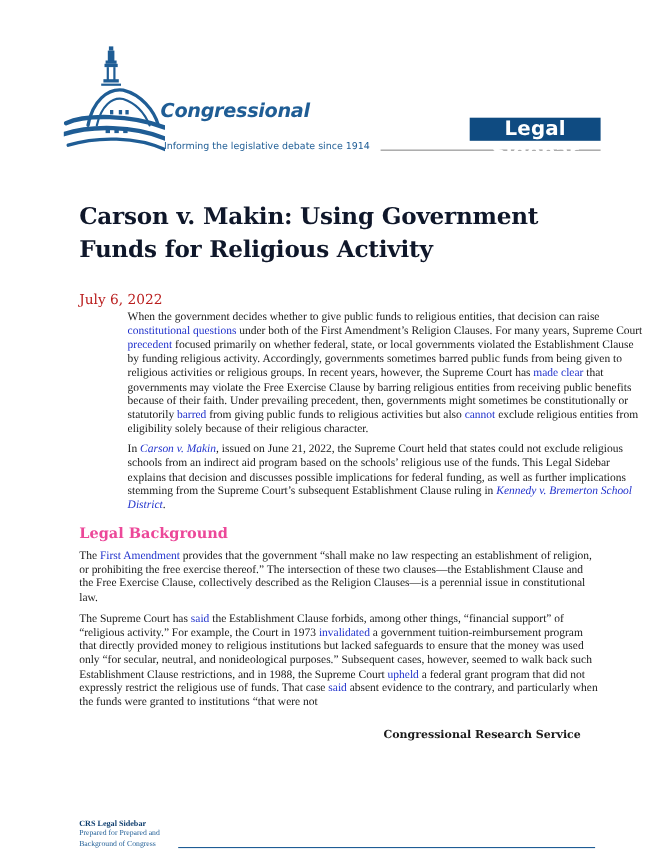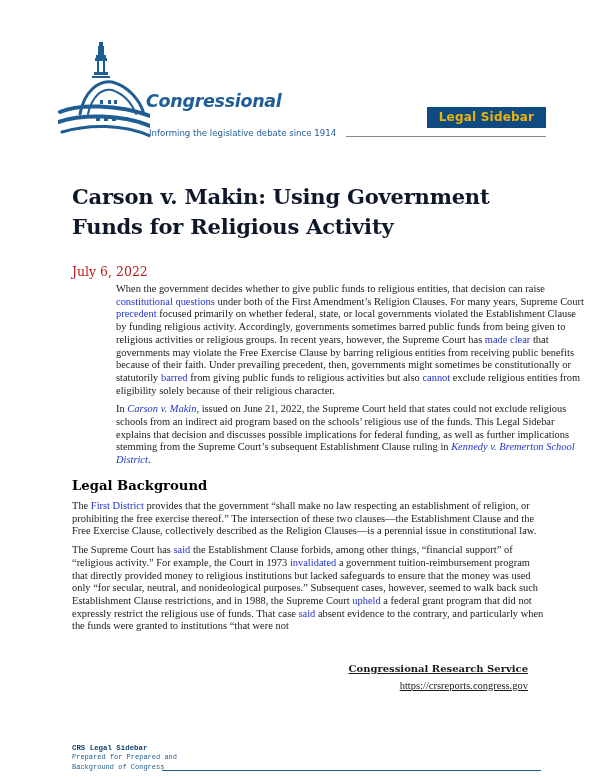--- a/index.html
+++ b/index.html
@@ -17,23 +17,23 @@
       font-size: 17.5px; line-height: 17px; letter-spacing: -0.3px;
     }
     .tagline {
       position: absolute; left: 149px; top: 128px;
       font-family: "DejaVu Sans", "Liberation Sans", sans-serif;
       font-size: 8.6px; color: #1f5d95; white-space: nowrap;
     }
     .tagline-rule { position: absolute; left: 346px; top: 136px; width: 200px; height: 1px; background: #8a8a8a; }
     .sidebar-badge {
       position: absolute; left: 427px; top: 107px; width: 119px; height: 21px;
-      background: #0f4b81; color: #eab308;
+      background: #0f4b81; color: #ffffff;
       font-family: "DejaVu Sans", "Liberation Sans", sans-serif; font-weight: bold;
-      font-size: 12px; line-height: 21px; text-align: center; letter-spacing: 0.2px;
+      font-size: 18px; line-height: 21px; text-align: center; letter-spacing: 0.2px;
     }
 
     
     .title {
       position: absolute; left: 72px; top: 182px; width: 470px;
       font-family: "DejaVu Serif", "Liberation Serif", serif; font-weight: bold;
       font-size: 21px; line-height: 30px; color: #0f172a; letter-spacing: -0.2px;
     }
     .date {
       position: absolute; left: 72px; top: 264px;
@@ -42,30 +42,30 @@
 
     .body-text { position: absolute; left: 72px; width: 472px; font-size: 10.45px; line-height: 12.7px; color: #1a1a1a; }
     .body-text p { margin-bottom: 6px; }
     .link { color: #2233cc; }
     .italic { font-style: italic; }
 
     .p1 { top: 283px; margin-left: 44px; }
     .section-heading {
       position: absolute; left: 72px; top: 478px;
       font-family: "DejaVu Serif", "Liberation Serif", serif; font-weight: bold;
-      font-size: 13.2px; color: #000000;
+      font-size: 13.2px; color: #ec4899;
     }
     .p3 { top: 500px; }
 
     
-    .footer-right { position: absolute; right: 72px; top: 661px; text-align: right; font-size: 10.5px; line-height: 16.5px; color: #1a1a1a; text-decoration: underline; }
+    .footer-right { position: absolute; right: 72px; top: 661px; text-align: right; font-size: 10.5px; line-height: 16.5px; color: #1a1a1a; }
     .footer-right .org { font-family: "DejaVu Serif", "Liberation Serif", serif; font-weight: bold; font-size: 10px; }
 
     
-    .footer-left { position: absolute; left: 72px; top: 744px; font-family: Liberation Mono, monospace; color: #1f5d95; }
+    .footer-left { position: absolute; left: 72px; top: 744px; font-family: Liberation Serif, serif; color: #1f5d95; }
     .footer-left .fl-title { font-weight: bold; font-size: 7.4px; line-height: 9px; color: #0f3e6e; }
     .footer-left .fl-sub { font-size: 7px; line-height: 9.6px; }
     .footer-rule { position: absolute; left: 162px; top: 770px; width: 379px; height: 1.3px; background: #1f5d95; }
   </style>
 </head>
 <body>
 
 <div class="page">
 
   <svg class="logo" viewBox="0 0 92 96">
@@ -114,30 +114,29 @@
     </p>
     <p>
       <span>In </span><a class="link italic">Carson v. Makin</a><span>, issued on June 21, 2022, the Supreme Court held that states could not exclude religious schools from an indirect aid program based on the schools’ religious use of the funds. This Legal Sidebar explains that decision and discusses possible implications for federal funding, as well as further implications stemming from the Supreme Court’s subsequent Establishment Clause ruling in </span><a class="link italic">Kennedy v. Bremerton School District</a><span>.</span>
     </p>
   </div>
 
   <h2 class="section-heading">Legal Background</h2>
 
   <div class="body-text p3">
     <p>
-      <span>The </span><a class="link">First District</a><span> provides that the government “shall make no law respecting an establishment of religion, or prohibiting the free exercise thereof.” The intersection of these two clauses—the Establishment Clause and the Free Exercise Clause, collectively described as the Religion Clauses—is a perennial issue in constitutional law.</span>
+      <span>The </span><a class="link">First Amendment</a><span> provides that the government “shall make no law respecting an establishment of religion, or prohibiting the free exercise thereof.” The intersection of these two clauses—the Establishment Clause and the Free Exercise Clause, collectively described as the Religion Clauses—is a perennial issue in constitutional law.</span>
     </p>
     <p>
       <span>The Supreme Court has </span><a class="link">said</a><span> the Establishment Clause forbids, among other things, “financial support” of “religious activity.” For example, the Court in 1973 </span><a class="link">invalidated</a><span> a government tuition-reimbursement program that directly provided money to religious institutions but lacked safeguards to ensure that the money was used only “for secular, neutral, and nonideological purposes.” Subsequent cases, however, seemed to walk back such Establishment Clause restrictions, and in 1988, the Supreme Court </span><a class="link">upheld</a><span> a federal grant program that did not expressly restrict the religious use of funds. That case </span><a class="link">said</a><span> absent evidence to the contrary, and particularly when the funds were granted to institutions “that were not</span>
     </p>
   </div>
 
   <div class="footer-right">
     <div class="org">Congressional Research Service</div>
-    <div>https://crsreports.congress.gov</div>
   </div>
 
   <div class="footer-left">
     <div class="fl-title">CRS Legal Sidebar</div>
     <div class="fl-sub">Prepared for Prepared and</div>
     <div class="fl-sub">Background of Congress</div>
   </div>
   <div class="footer-rule"></div>
 </div>
 

